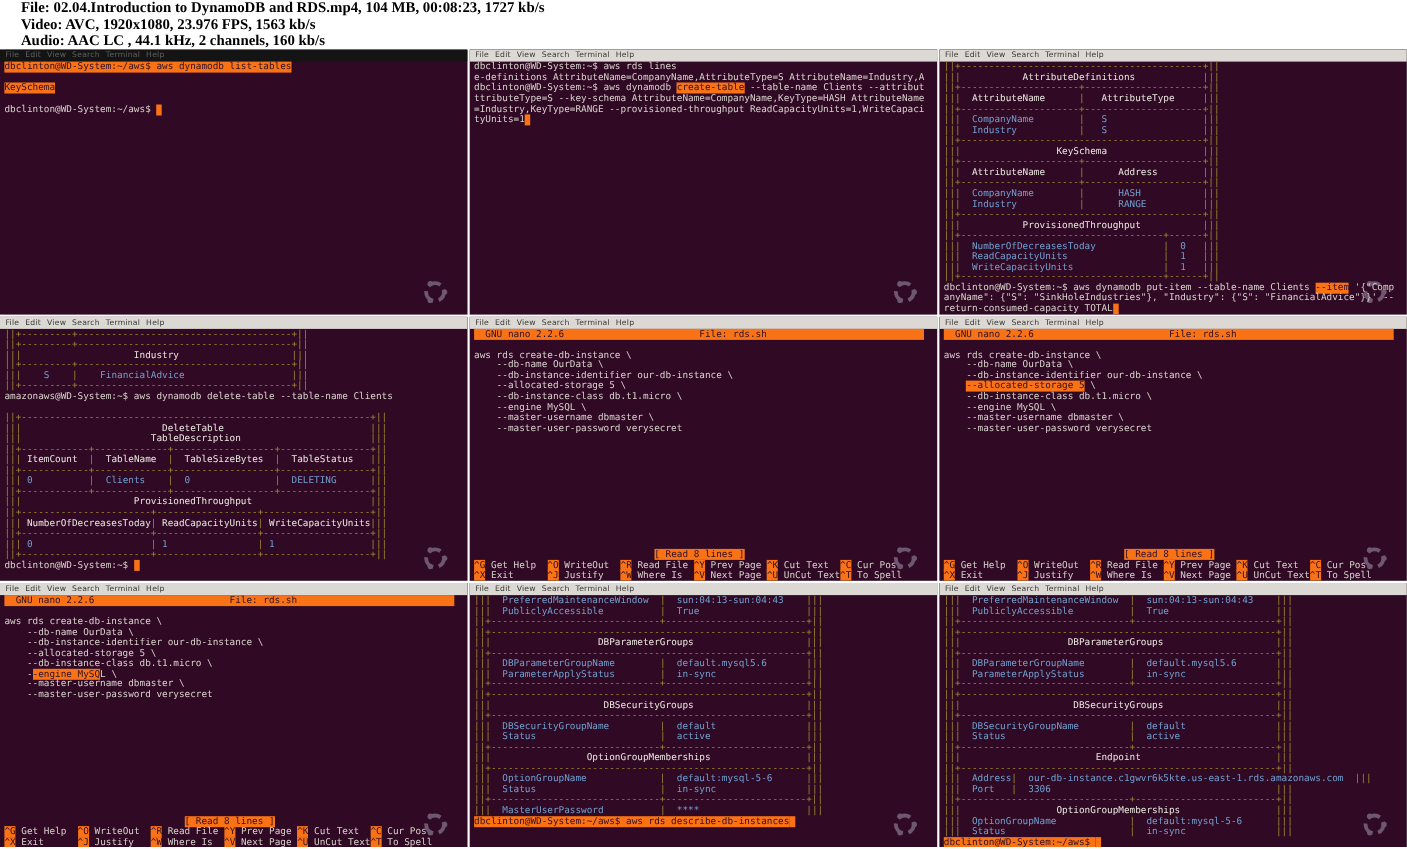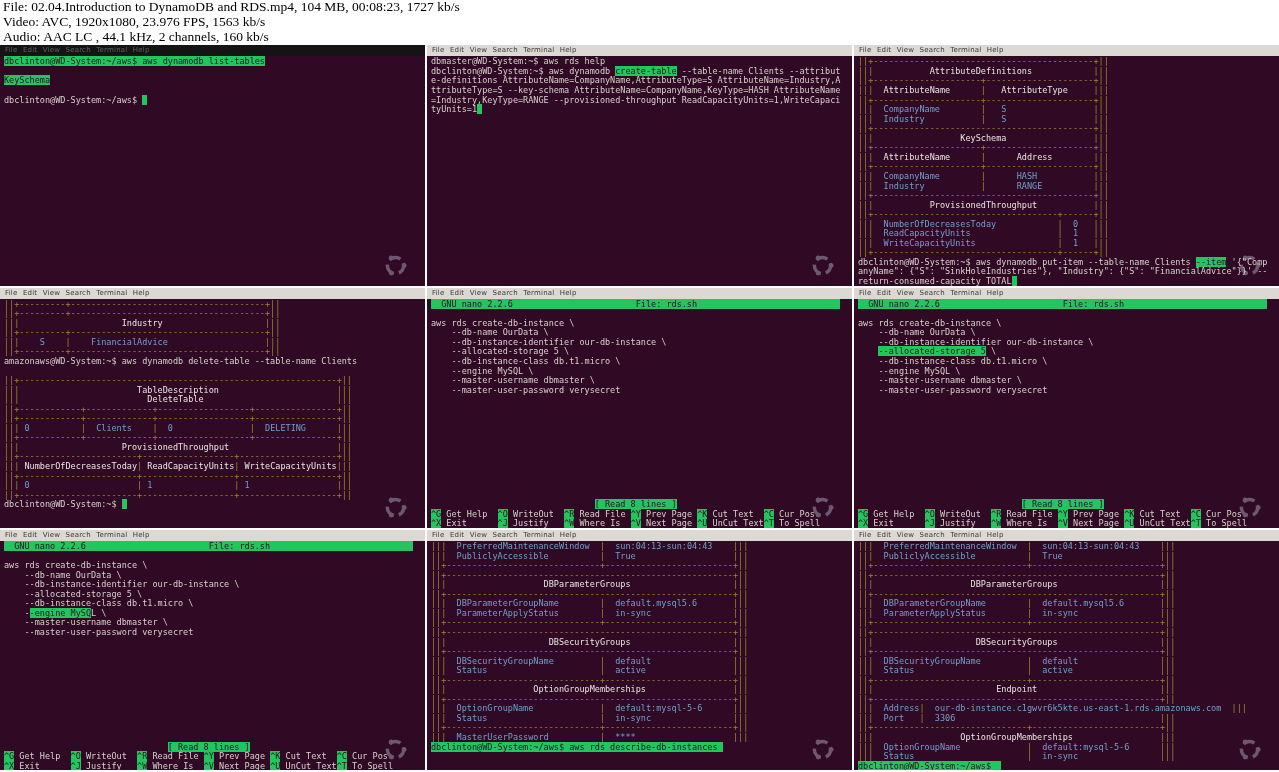--- a/index.html
+++ b/index.html
@@ -1,29 +1,29 @@
 <!DOCTYPE html>
 <html><head>
 <meta charset="utf-8">
 <style>
   html,body{margin:0;padding:0}
   body{width:1279px;height:772px;background:#ffffff;overflow:hidden;font-family:"Liberation Sans",sans-serif}
-  .header{padding:0 3px 1px 3px;font-family:"Liberation Serif",serif;font-weight:normal;color:#000}
+  .header{padding:0 3px 1px 19px;font-family:"Liberation Serif",serif;font-weight:bold;color:#000}
   .header div{font-size:13.5px;line-height:14.8px;white-space:nowrap}
   .grid{display:grid;grid-template-columns:repeat(3,1fr);grid-template-rows:repeat(3,1fr);gap:2px;height:725px;background:#fff}
   .thumb{position:relative;background:#300a24;overflow:hidden;margin:0}
   .menubar{height:11px;background:#dcd8d3;color:#3a3935;font-family:"DejaVu Sans",sans-serif;font-size:7px;line-height:11px;padding-left:5px;word-spacing:3px;letter-spacing:.2px;white-space:nowrap}
   .menubar.dark{background:#141414;color:#606060}
   .term{position:absolute;top:11px;left:0;right:0;bottom:0;padding:1px 0 0 4px;font-family:"DejaVu Sans Mono",monospace;font-size:8.5px;line-height:9.55px;color:#d8d2cc}
   .tl{white-space:pre;height:9.55px}
   .seg-p{color:#d8d2cc}
   .seg-b{color:#9f892e}
   .seg-v{color:#729fcf}
   .seg-w{color:#eae6e0}
-  .seg-s,.seg-k,.seg-c,.seg-t{background:#22c55e;color:#2e0f26}
+  .seg-s,.seg-k,.seg-c,.seg-t{background:#f97316;color:#2e0f26}
   .wm{position:absolute;right:16px;bottom:7px;width:27px;height:27px;opacity:.9}
 </style>
 </head>
 <body>
 
 <svg width="0" height="0" style="position:absolute" aria-hidden="true">
   <defs>
     <g id="cof">
       <circle cx="12" cy="12" r="7.2" fill="none" stroke="#756079" stroke-width="3.1" stroke-dasharray="10.5 4.58" stroke-dashoffset="2.3"></circle>
       <circle cx="19.8" cy="12" r="2.1" fill="#756079"></circle>
@@ -54,23 +54,23 @@
         <div class="tl"><span class="seg-p">dbclinton@WD-System:~/aws$ </span><span class="seg-c"> </span></div>
       </div>
   </figure>
 
   <figure class="thumb">
     <div class="menubar">File Edit View Search Terminal Help</div>
     <svg class="wm" viewBox="0 0 24 24">
         <use href="#cof"></use>
       </svg>
     <div class="term">
-        <div class="tl"><span class="seg-p">dbmaster@WD-System:~$ aws rds help</span></div>
+        <div class="tl"><span class="seg-p">dbclinton@WD-System:~$ aws rds lines</span></div>
+        <div class="tl"><span class="seg-p">e-definitions AttributeName=CompanyName,AttributeType=S AttributeName=Industry,A</span></div>
         <div class="tl"><span class="seg-p">dbclinton@WD-System:~$ aws dynamodb </span><span class="seg-s">create-table</span><span class="seg-p"> --table-name Clients --attribut</span></div>
-        <div class="tl"><span class="seg-p">e-definitions AttributeName=CompanyName,AttributeType=S AttributeName=Industry,A</span></div>
         <div class="tl"><span class="seg-p">ttributeType=S --key-schema AttributeName=CompanyName,KeyType=HASH AttributeName</span></div>
         <div class="tl"><span class="seg-p">=Industry,KeyType=RANGE --provisioned-throughput ReadCapacityUnits=1,WriteCapaci</span></div>
         <div class="tl"><span class="seg-p">tyUnits=1</span><span class="seg-c"> </span></div>
       </div>
   </figure>
 
   <figure class="thumb">
     <div class="menubar">File Edit View Search Terminal Help</div>
     <svg class="wm" viewBox="0 0 24 24">
         <use href="#cof"></use>
@@ -111,23 +111,24 @@
     <div class="term">
         <div class="tl"><span class="seg-b">||+---------+--------------------------------------+||</span></div>
         <div class="tl"><span class="seg-b">||+---------+--------------------------------------+||</span></div>
         <div class="tl"><span class="seg-b">|||                    </span><span class="seg-w">Industry</span><span class="seg-b">                    |||</span></div>
         <div class="tl"><span class="seg-b">||+---------+--------------------------------------+||</span></div>
         <div class="tl"><span class="seg-b">|||    </span><span class="seg-v">S</span><span class="seg-b">    |    </span><span class="seg-v">FinancialAdvice</span><span class="seg-b">                   |||</span></div>
         <div class="tl"><span class="seg-b">||+---------+--------------------------------------+||</span></div>
         <div class="tl"><span class="seg-p">amazonaws@WD-System:~$ aws dynamodb delete-table --table-name Clients</span></div>
         <div class="tl"> </div>
         <div class="tl"><span class="seg-b">||+--------------------------------------------------------------+||</span></div>
+        <div class="tl"><span class="seg-b">|||                         </span><span class="seg-w">DeleteTable</span><span class="seg-b">                          |||</span></div>
         <div class="tl"><span class="seg-b">|||                       </span><span class="seg-w">TableDescription</span><span class="seg-b">                       |||</span></div>
-        <div class="tl"><span class="seg-b">|||                         </span><span class="seg-w">DeleteTable</span><span class="seg-b">                          |||</span></div>
         <div class="tl"><span class="seg-b">||+------------+-------------+------------------+----------------+||</span></div>
+        <div class="tl"><span class="seg-b">|||</span><span class="seg-w"> ItemCount  </span><span class="seg-b">|</span><span class="seg-w">  TableName  </span><span class="seg-b">|</span><span class="seg-w">  TableSizeBytes  </span><span class="seg-b">|</span><span class="seg-w">  TableStatus   </span><span class="seg-b">|||</span></div>
         <div class="tl"><span class="seg-b">||+------------+-------------+------------------+----------------+||</span></div>
         <div class="tl"><span class="seg-b">|||</span><span class="seg-v"> 0          </span><span class="seg-b">|</span><span class="seg-v">  Clients    </span><span class="seg-b">|</span><span class="seg-v">  0               </span><span class="seg-b">|</span><span class="seg-v">  DELETING      </span><span class="seg-b">|||</span></div>
         <div class="tl"><span class="seg-b">||+------------+-------------+------------------+----------------+||</span></div>
         <div class="tl"><span class="seg-b">|||                    </span><span class="seg-w">ProvisionedThroughput</span><span class="seg-b">                     |||</span></div>
         <div class="tl"><span class="seg-b">||+-----------------------+------------------+-------------------+||</span></div>
         <div class="tl"><span class="seg-b">|||</span><span class="seg-w"> NumberOfDecreasesToday</span><span class="seg-b">|</span><span class="seg-w"> ReadCapacityUnits</span><span class="seg-b">|</span><span class="seg-w"> WriteCapacityUnits</span><span class="seg-b">|||</span></div>
         <div class="tl"><span class="seg-b">||+-----------------------+------------------+-------------------+||</span></div>
         <div class="tl"><span class="seg-b">|||</span><span class="seg-v"> 0                     </span><span class="seg-b">|</span><span class="seg-v"> 1                </span><span class="seg-b">|</span><span class="seg-v"> 1                 </span><span class="seg-b">|||</span></div>
         <div class="tl"><span class="seg-b">||+-----------------------+------------------+-------------------+||</span></div>
         <div class="tl"><span class="seg-p">dbclinton@WD-System:~$ </span><span class="seg-c"> </span></div>

